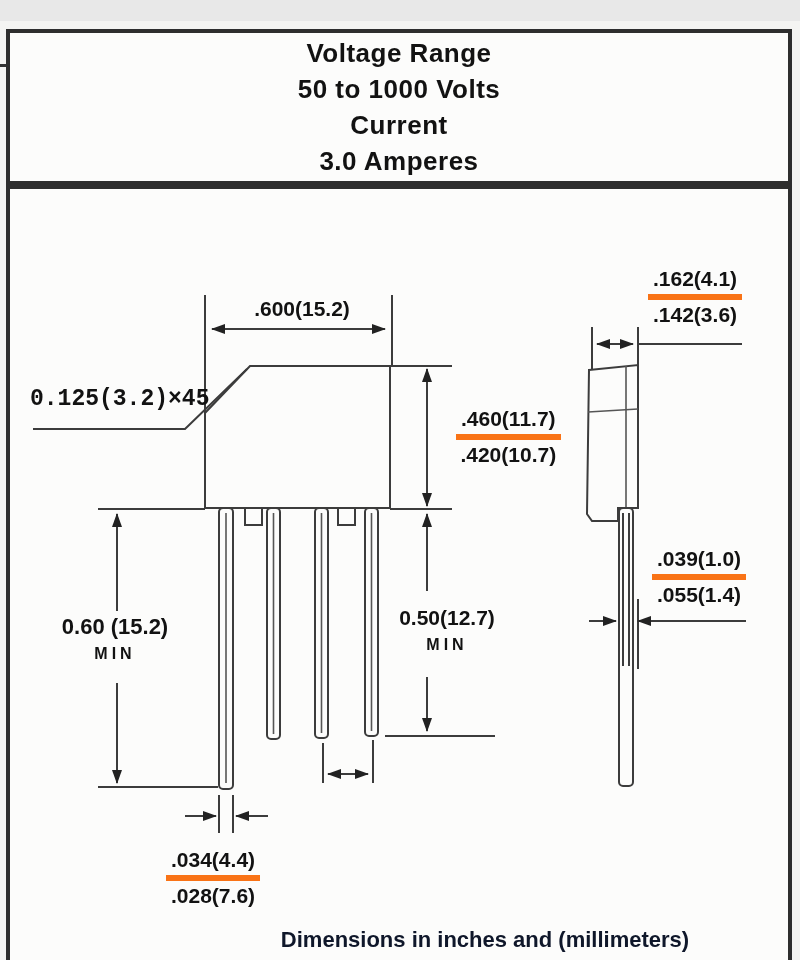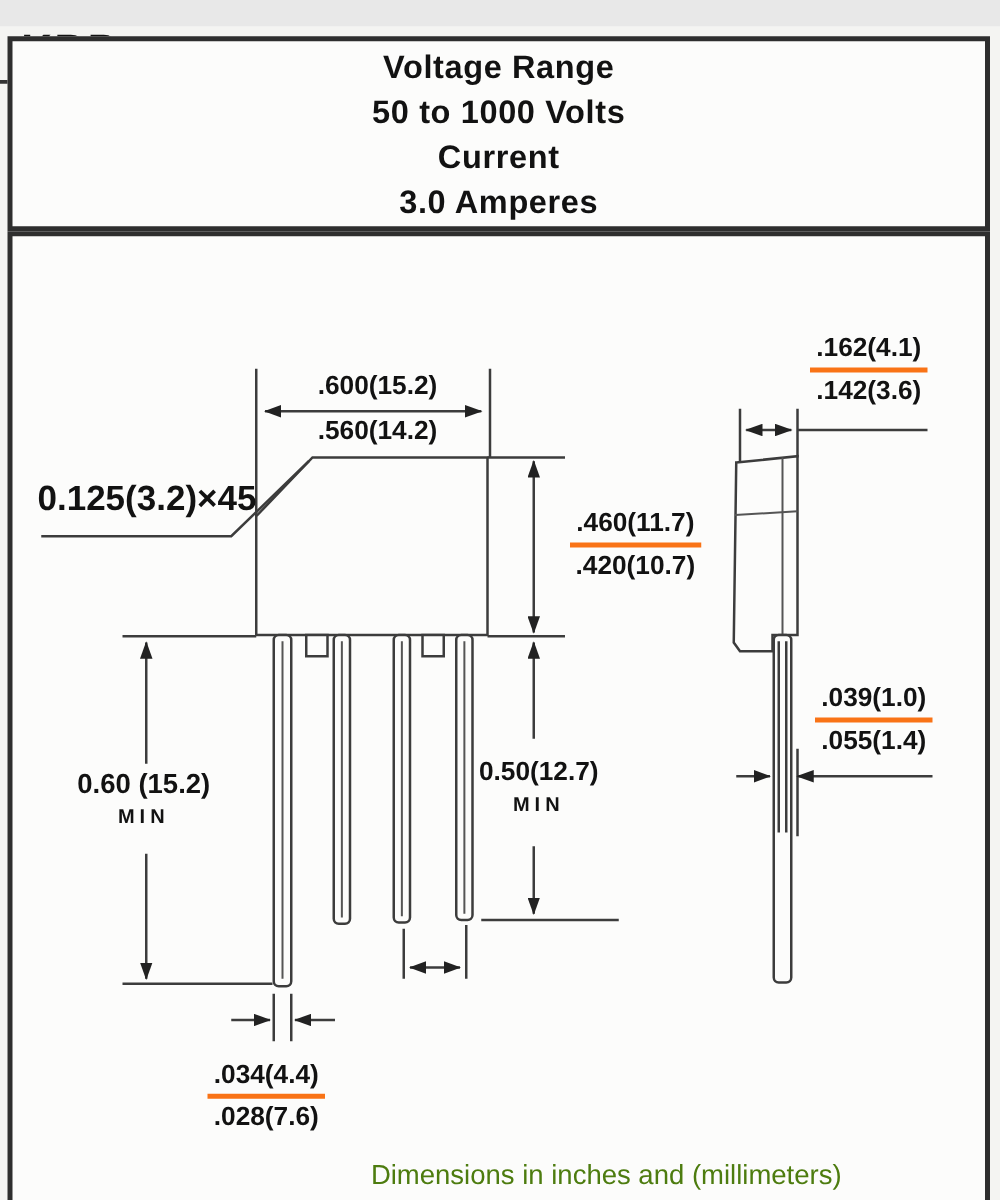--- a/index.html
+++ b/index.html
@@ -9,27 +9,27 @@
   #header-box{left:6px;top:8px;width:786px;height:156px;display:flex;flex-direction:column;
               align-items:center;justify-content:center;}
   #main-box{left:6px;top:164px;width:786px;height:788px;}
   .hline{font-size:26px;font-weight:bold;line-height:36px;letter-spacing:.5px;text-align:center;}
   #drawing-svg{position:absolute;left:0;top:0;width:800px;height:960px;pointer-events:none;}
   .lbl{position:absolute;font-weight:bold;font-size:21px;line-height:24px;white-space:nowrap;}
   #kbp-title{left:348px;top:200px;width:112px;text-align:center;font-size:34px;font-weight:bold;
              letter-spacing:2px;border-bottom:3px solid #333;padding-bottom:4px;}
   .ctr{text-align:center;}
   .frac{position:absolute;display:inline-block;text-align:center;font-weight:bold;font-size:21px;}
-  .frac .top{border-bottom:4px solid #f97316;padding:0 5px 3px 5px;}
+  .frac .top{border-bottom:6px solid #f97316;padding:0 5px 3px 5px;}
   .frac .bot{padding-top:3px;}
   .minlbl{position:absolute;text-align:center;font-weight:bold;}
   .minlbl .val{font-size:22px;line-height:28px;}
   .minlbl .qual{font-size:16px;letter-spacing:4px;line-height:26px;}
   #footer-note{position:absolute;left:170px;top:906px;width:630px;text-align:center;
-               font-size:22px;font-weight:normal;color:#4d7c0f;}
+               font-size:22px;font-weight:bold;color:#0f172a;}
   svg path,svg rect,svg line{stroke:#3c3c3c;stroke-width:2;fill:none;}
   svg .fillw{fill:#fcfcfb;}
   svg .thin{stroke-width:1.6;stroke:#555;}
   #ah path{fill:#222;stroke:none;}
 </style>
 </head>
 <body>
 
 <div id="page">
 
@@ -108,23 +108,22 @@
 
       <path d="M638,578 L638,648"></path>
       <path d="M589,600 L616,600" marker-end="url(#ah)"></path>
       <path d="M746,600 L638,600" marker-end="url(#ah)"></path>
     </g>
   </svg>
 
   <div id="kbp-title">KBP</div>
 
   <div class="lbl ctr" style="left:222px;top:276px;width:160px;">.600(15.2)</div>
-  <div class="lbl ctr" style="left:222px;top:312px;width:160px;">.560(14.2)</div>
 
-  <div class="lbl" style="left:30px;top:366px;font-size:28px;">0.125(3.2)×45</div>
+  <div class="lbl" style="left:30px;top:366px;font-size:23px;font-family:Liberation Mono, monospace;">0.125(3.2)×45</div>
 
   <div class="frac" style="left:456px;top:386px;">
     <div class="top">.460(11.7)</div>
     <div class="bot">.420(10.7)</div>
   </div>
 
   <div class="frac" style="left:648px;top:246px;">
     <div class="top">.162(4.1)</div>
     <div class="bot">.142(3.6)</div>
   </div>
@@ -132,21 +131,21 @@
   <div class="frac" style="left:652px;top:526px;">
     <div class="top">.039(1.0)</div>
     <div class="bot">.055(1.4)</div>
   </div>
 
   <div class="minlbl" style="left:25px;top:592px;width:180px;">
     <div class="val">0.60 (15.2)</div>
     <div class="qual">MIN</div>
   </div>
 
-  <div class="minlbl" style="left:367px;top:583px;width:128px;">
+  <div class="minlbl" style="left:383px;top:583px;width:128px;">
     <div class="val" style="font-size:21px;">0.50(12.7)</div>
     <div class="qual">MIN</div>
   </div>
 
 
   <div class="frac" style="left:166px;top:827px;">
     <div class="top">.034(4.4)</div>
     <div class="bot">.028(7.6)</div>
   </div>
 

